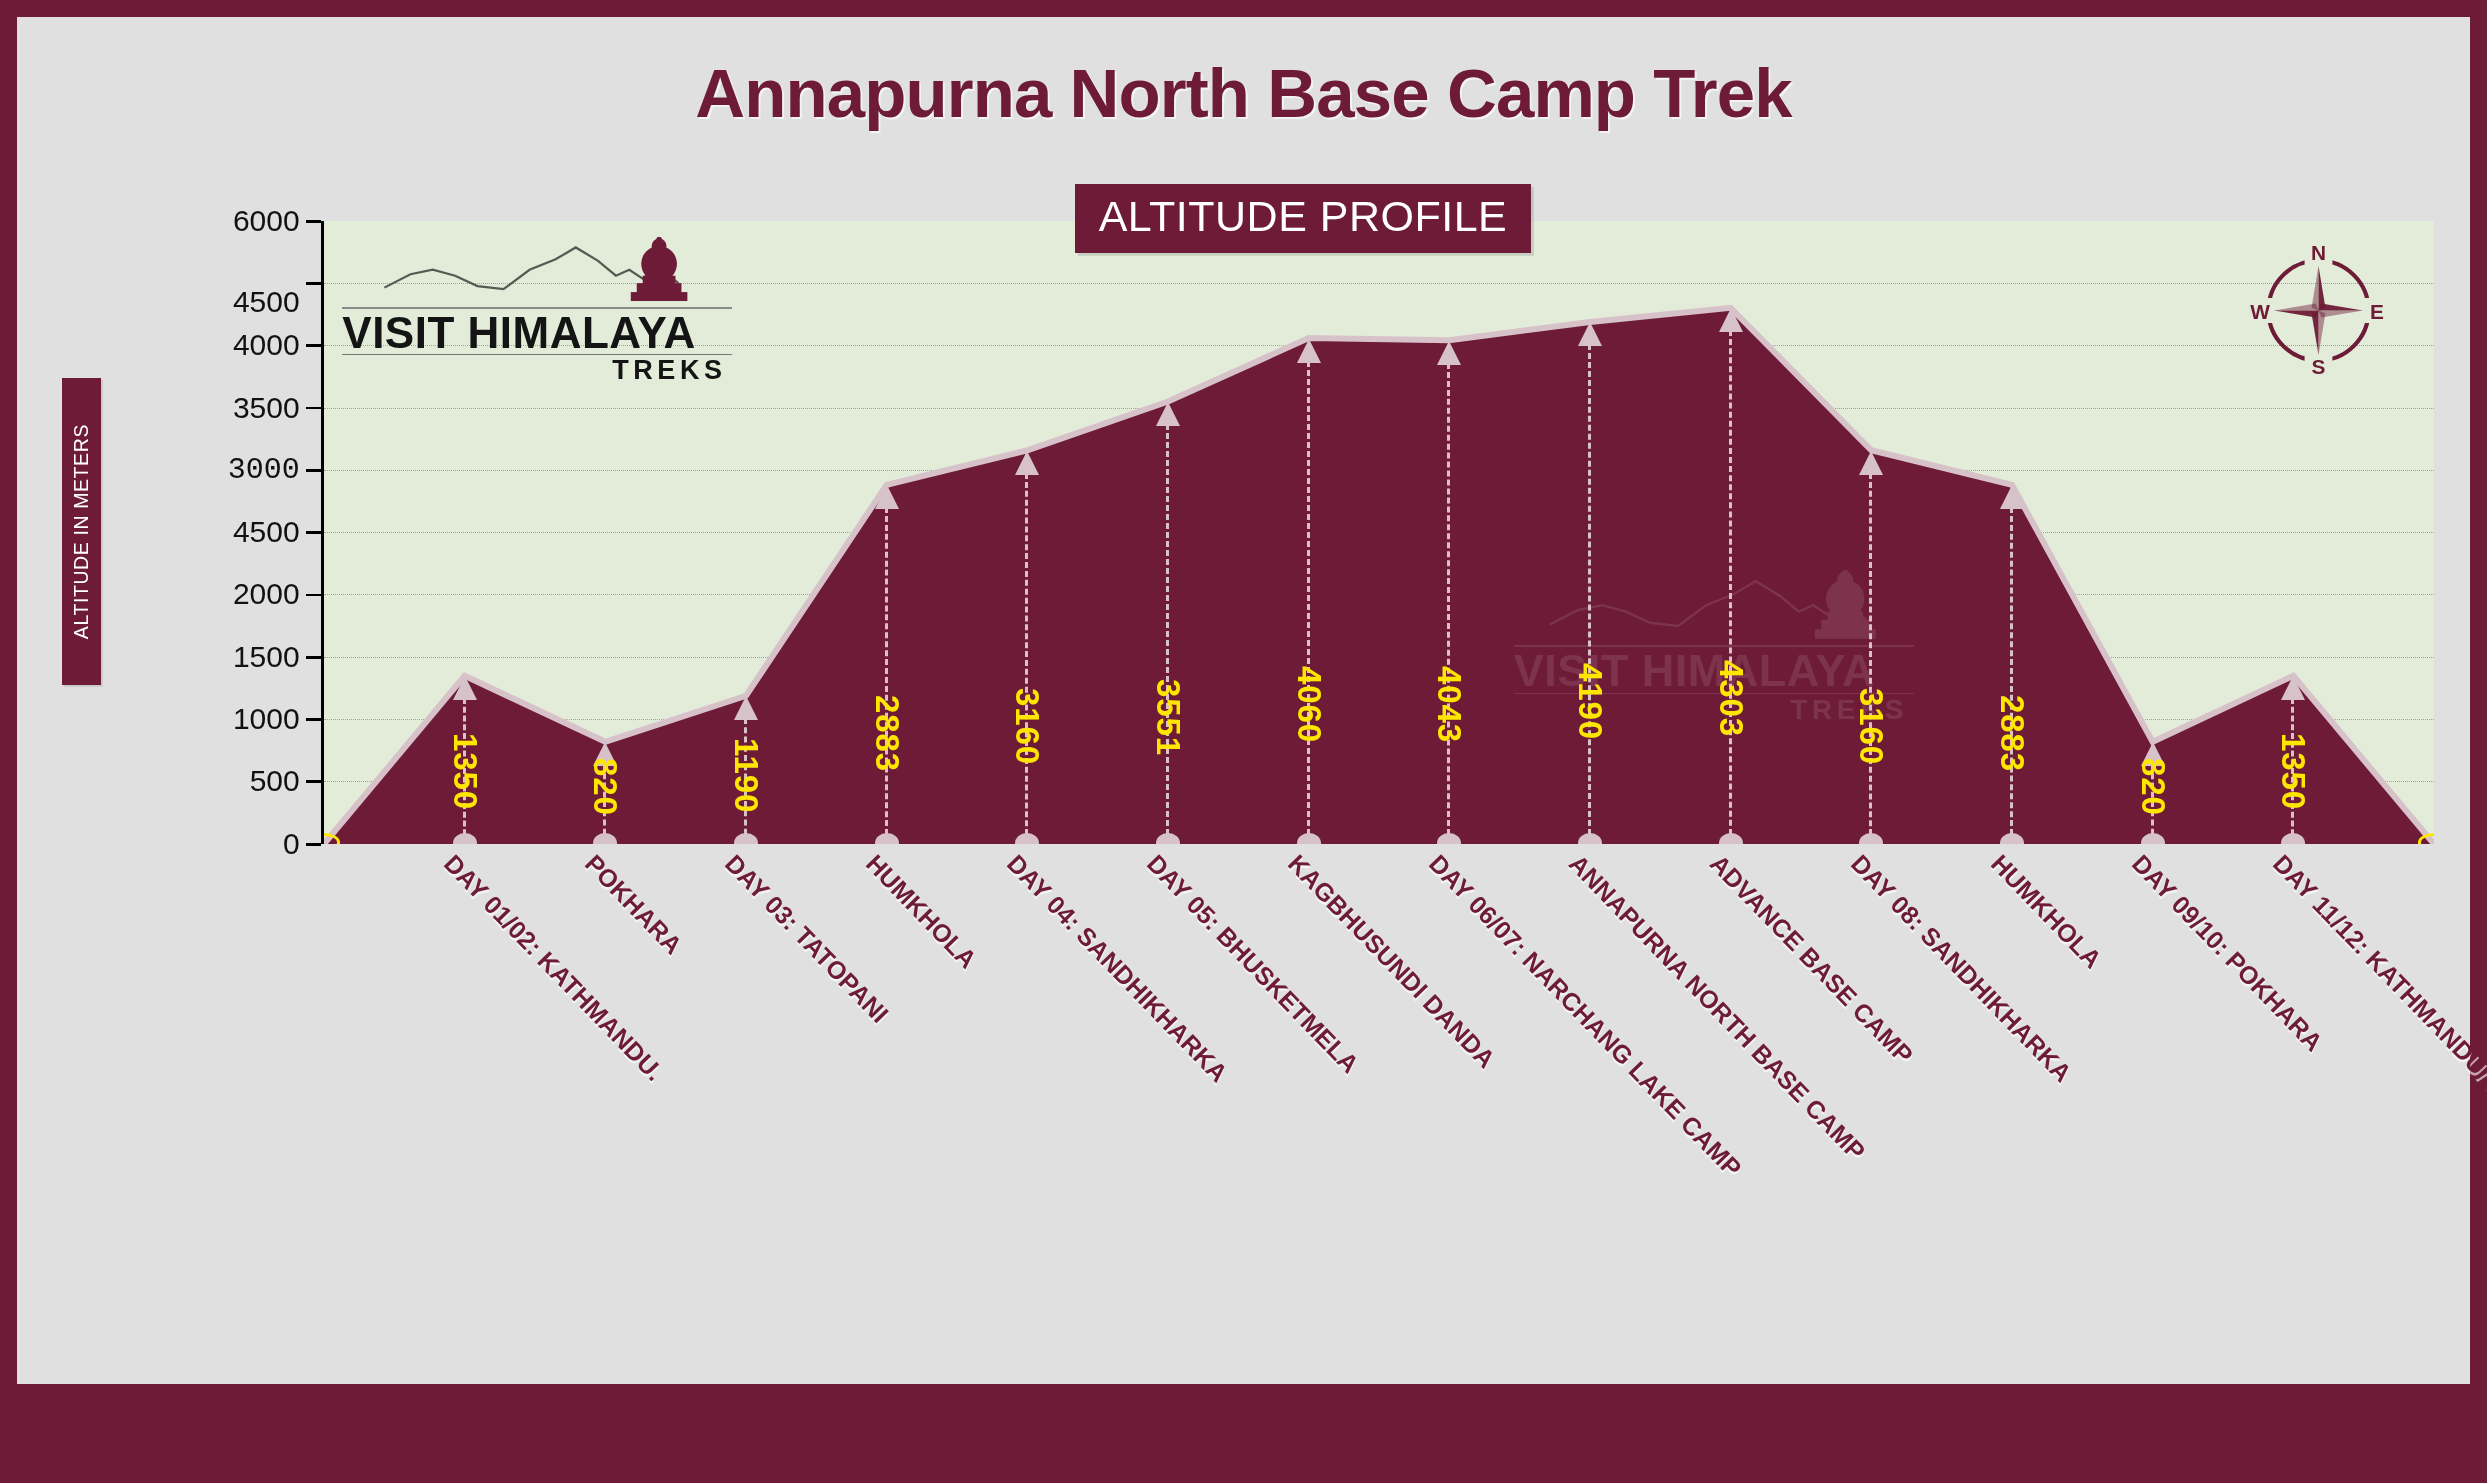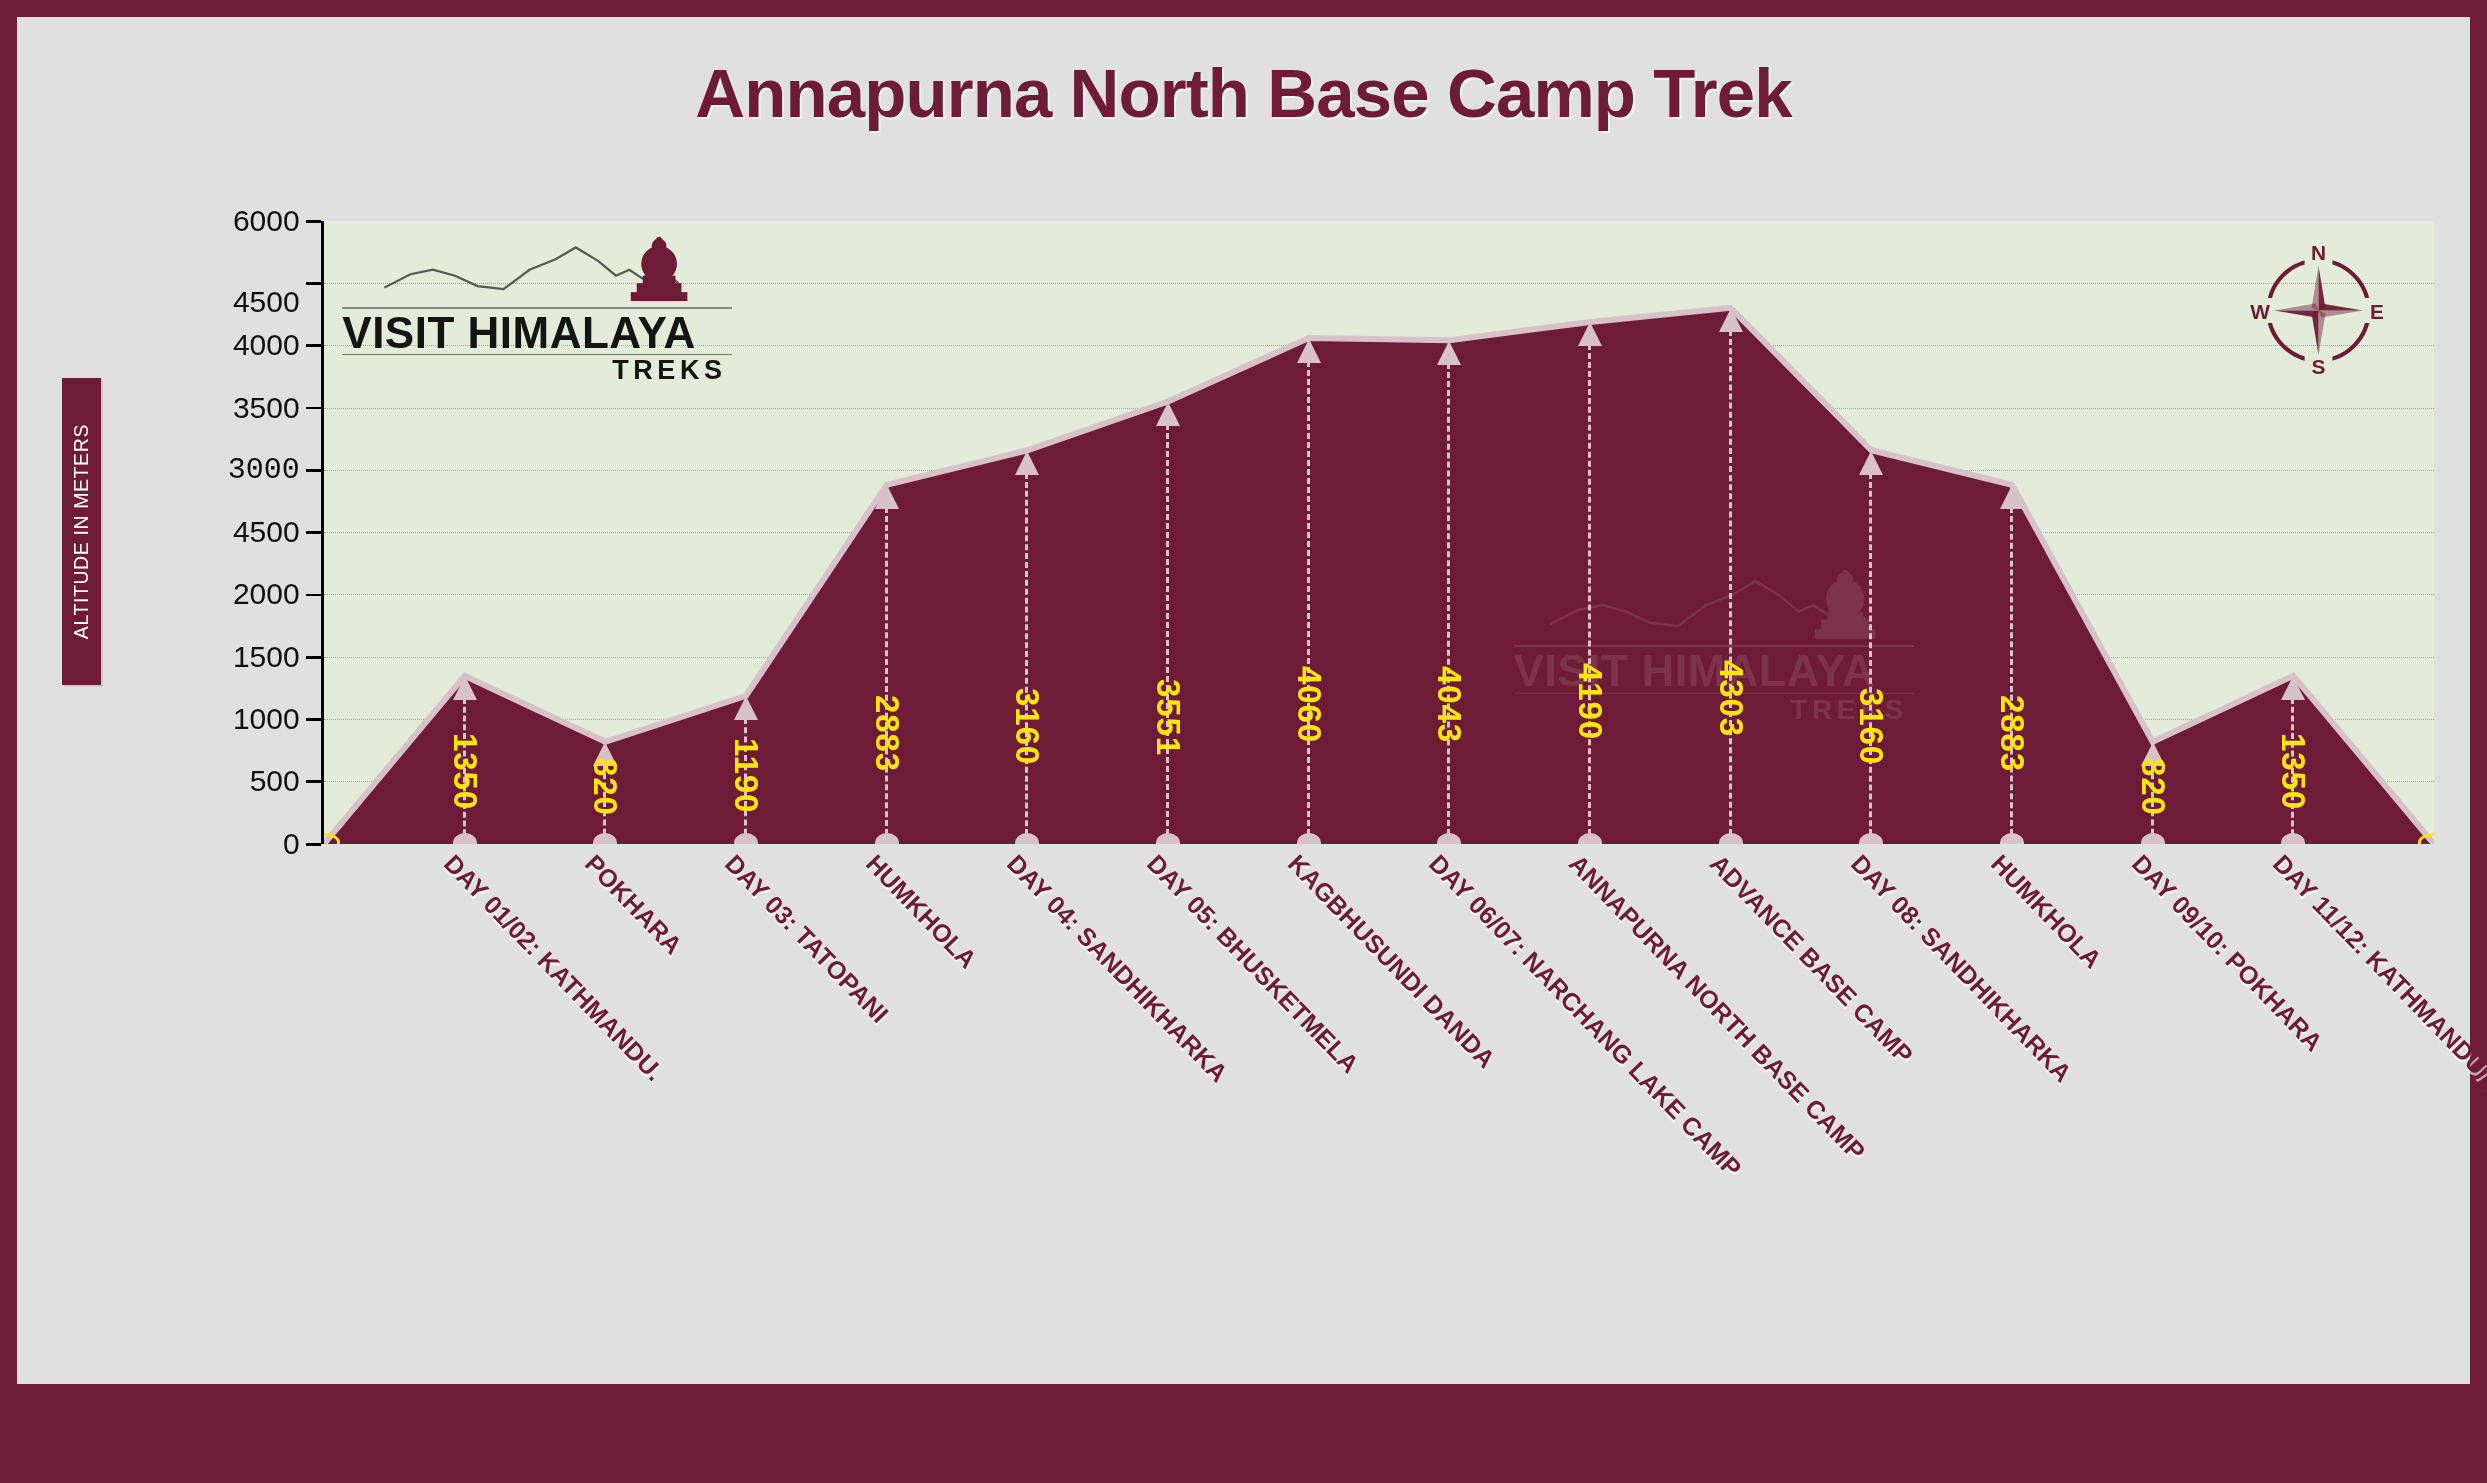--- a/index.html
+++ b/index.html
@@ -240,20 +240,21 @@
   }
 </style>
 </head>
 <body>
 
 <div id="frame">
   <div id="canvas">
 
     <div id="chart-title">Annapurna North Base Camp Trek</div>
 
+    <div id="altitude-badge">ALTITUDE PROFILE</div>
 
     <div id="yaxis-title">
       <span>ALTITUDE IN METERS</span>
     </div>
 
     <div id="plot-wrap">
       <div id="axis-left"></div>
       <div id="plot-area">
         <div id="gridlines">
             <div class="gridline" style="top: 90%;"></div>

